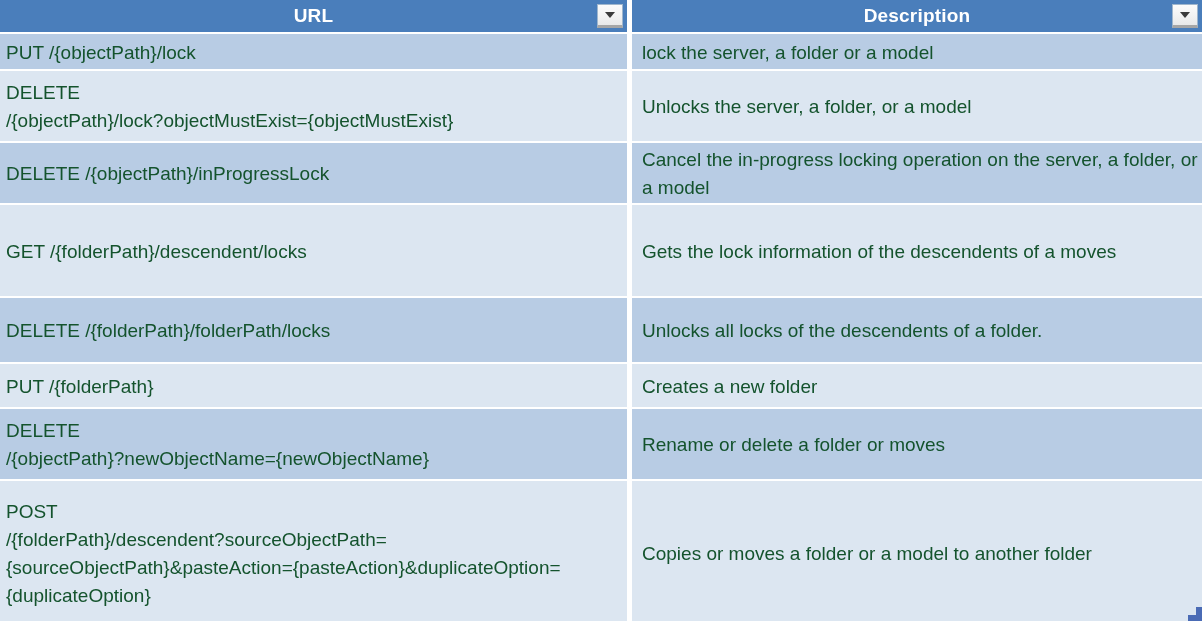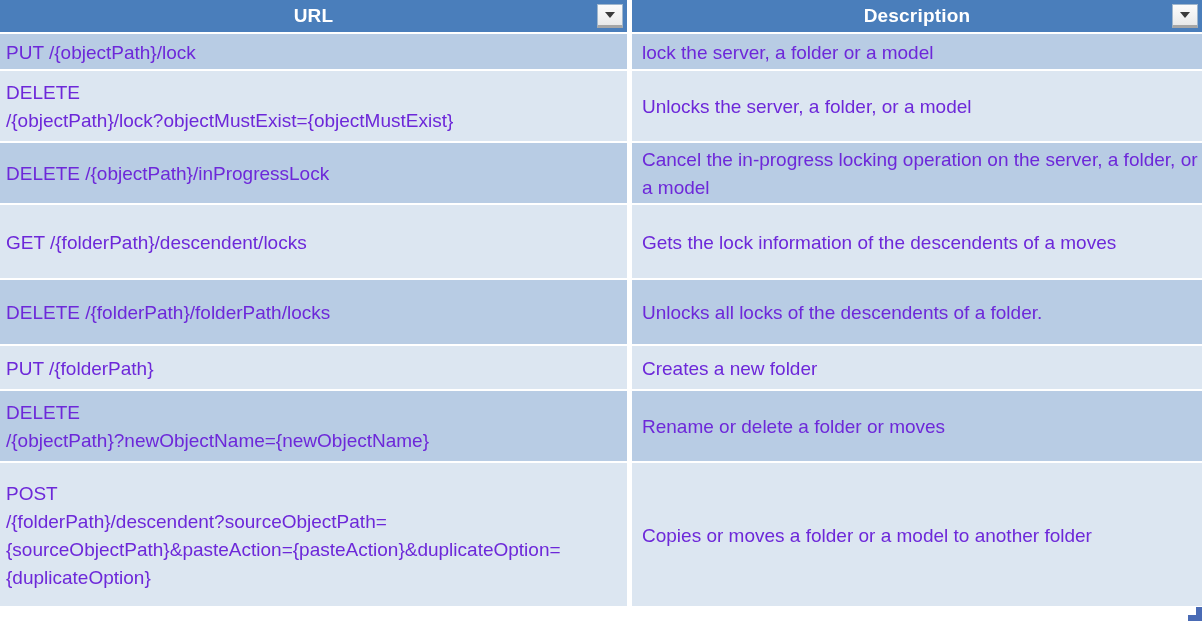--- a/index.html
+++ b/index.html
@@ -69,21 +69,21 @@
     width: 0;
     height: 0;
     border-left: 5px solid transparent;
     border-right: 5px solid transparent;
     border-top: 6px solid #3b3b3b;
   }
 
   
   tbody td {
     font-size: 19px;
-    color: #6d28d9;
+    color: #14532d;
     line-height: 28px;
     padding: 3px 4px 1px 6px;
     vertical-align: middle;
     border-right: 5px solid #ffffff;
     border-bottom: 2px solid #ffffff;
     box-sizing: border-box;
     word-break: break-word;
     overflow-wrap: anywhere;
     white-space: pre-wrap;
   }
@@ -152,21 +152,21 @@
       </tr>
       <tr class="band-light" style="height:72px">
         <td class="url va-mid">DELETE
 /{objectPath}/lock?objectMustExist={objectMustExist}</td>
         <td class="desc va-mid last">Unlocks the server, a folder, or a model</td>
       </tr>
       <tr class="band-dark" style="height:56px">
         <td class="url va-mid">DELETE /{objectPath}/inProgressLock</td>
         <td class="desc va-mid last">Cancel the in-progress locking operation on the server, a folder, or a model</td>
       </tr>
-      <tr class="band-light" style="height:75px">
+      <tr class="band-light" style="height:93px">
         <td class="url va-mid">GET /{folderPath}/descendent/locks</td>
         <td class="desc va-mid last">Gets the lock information of the descendents of a moves</td>
       </tr>
       <tr class="band-dark" style="height:66px">
         <td class="url va-mid">DELETE /{folderPath}/folderPath/locks</td>
         <td class="desc va-mid last">Unlocks all locks of the descendents of a folder.</td>
       </tr>
       <tr class="band-light" style="height:45px">
         <td class="url va-mid">PUT /{folderPath}</td>
         <td class="desc va-mid last">Creates a new folder</td>

